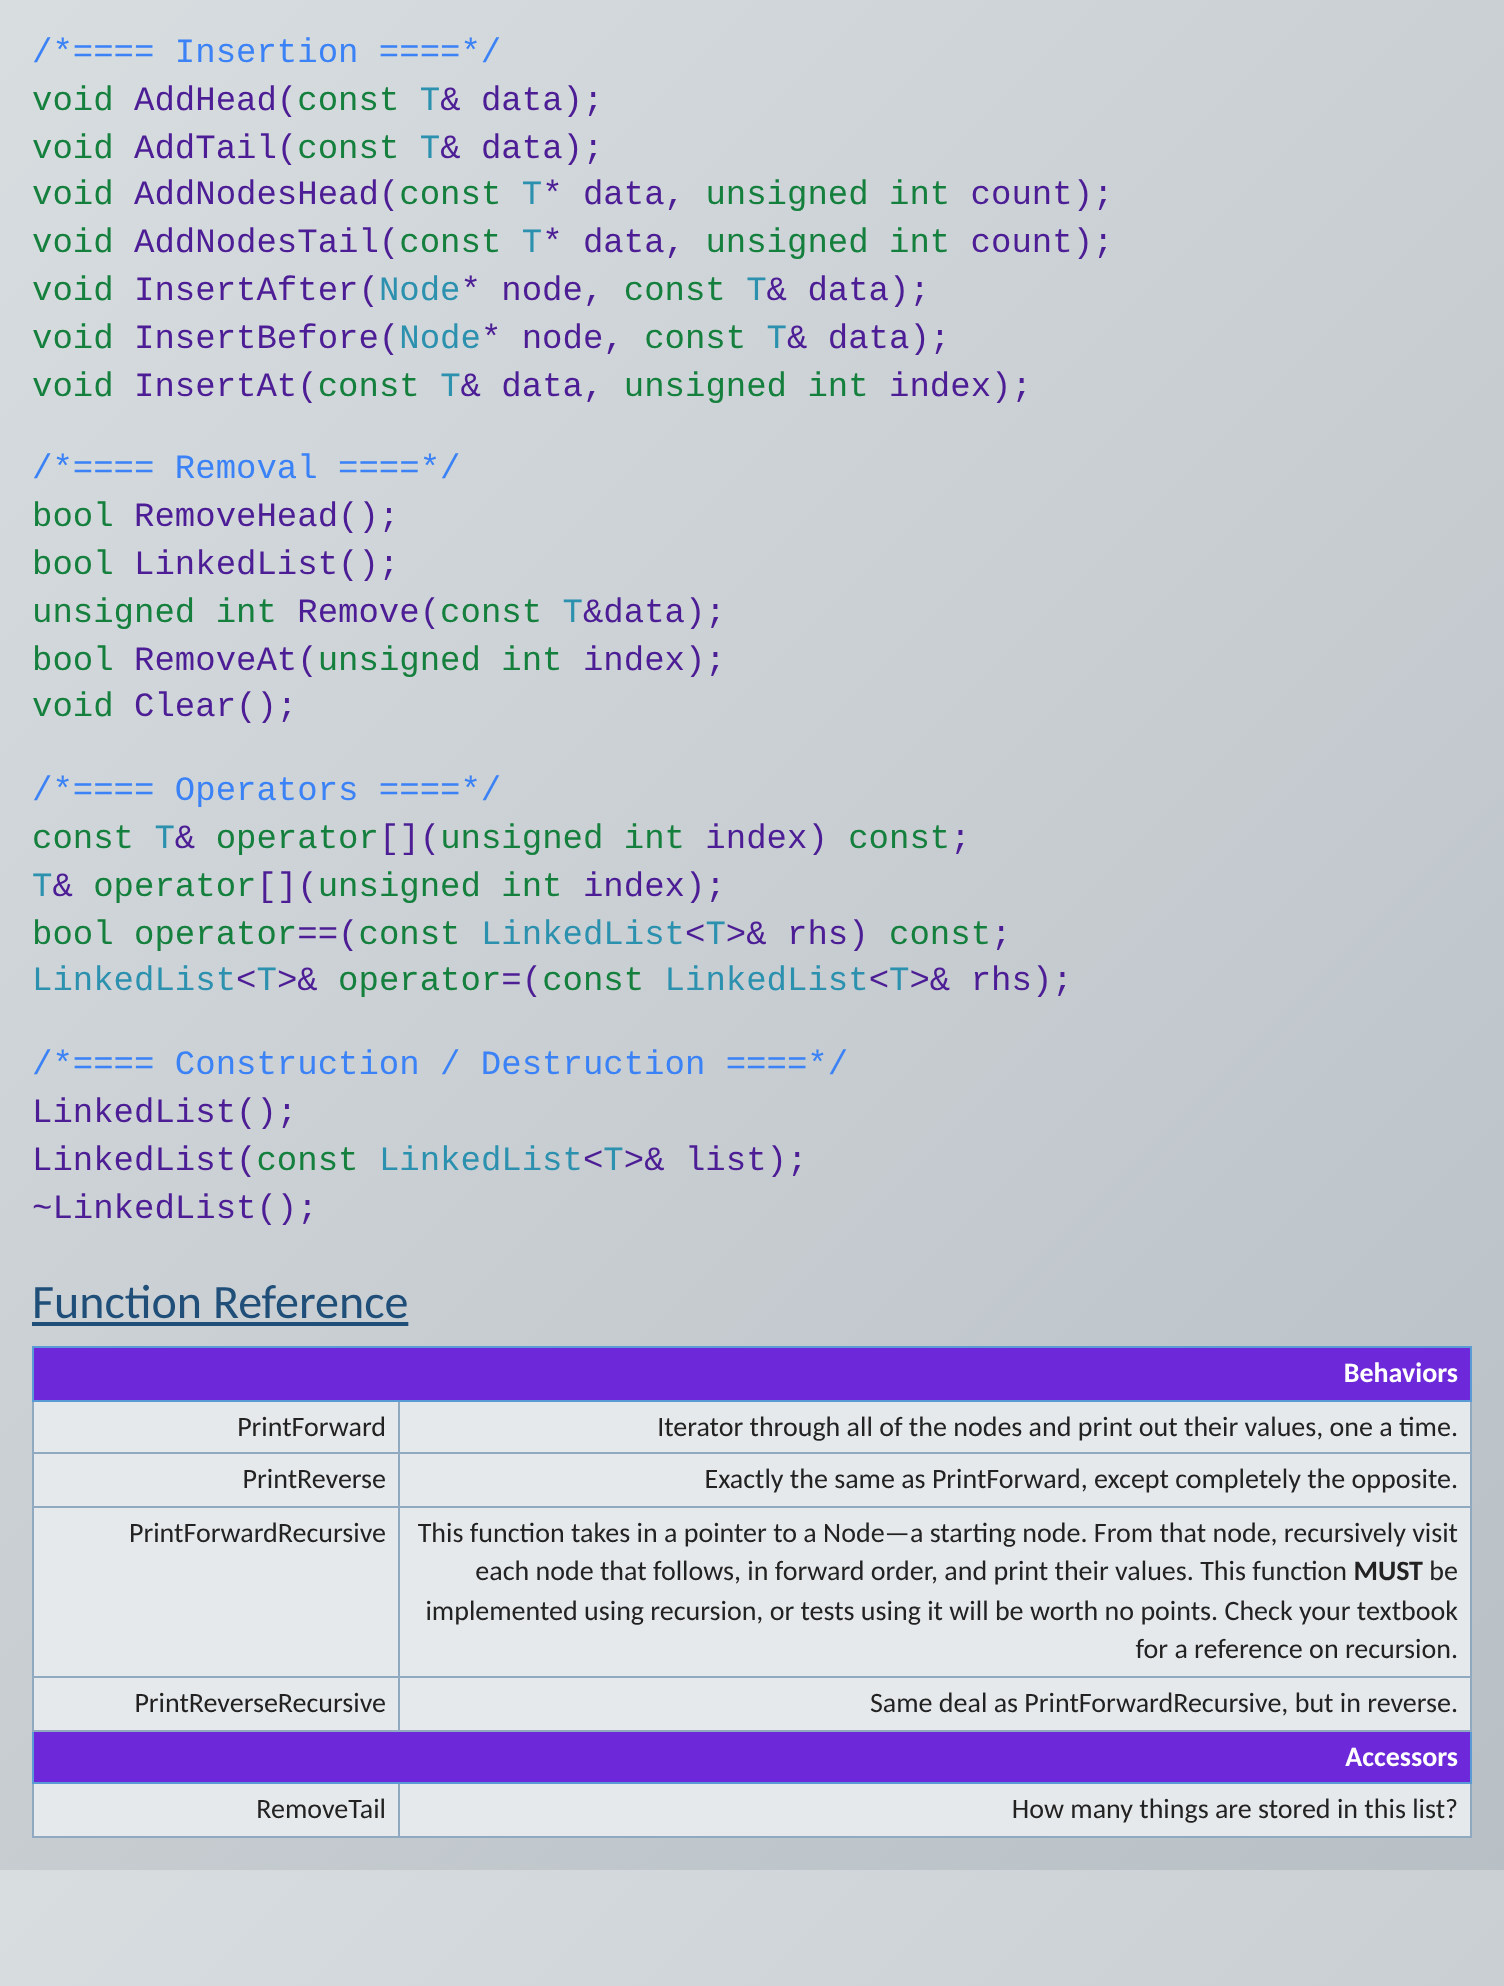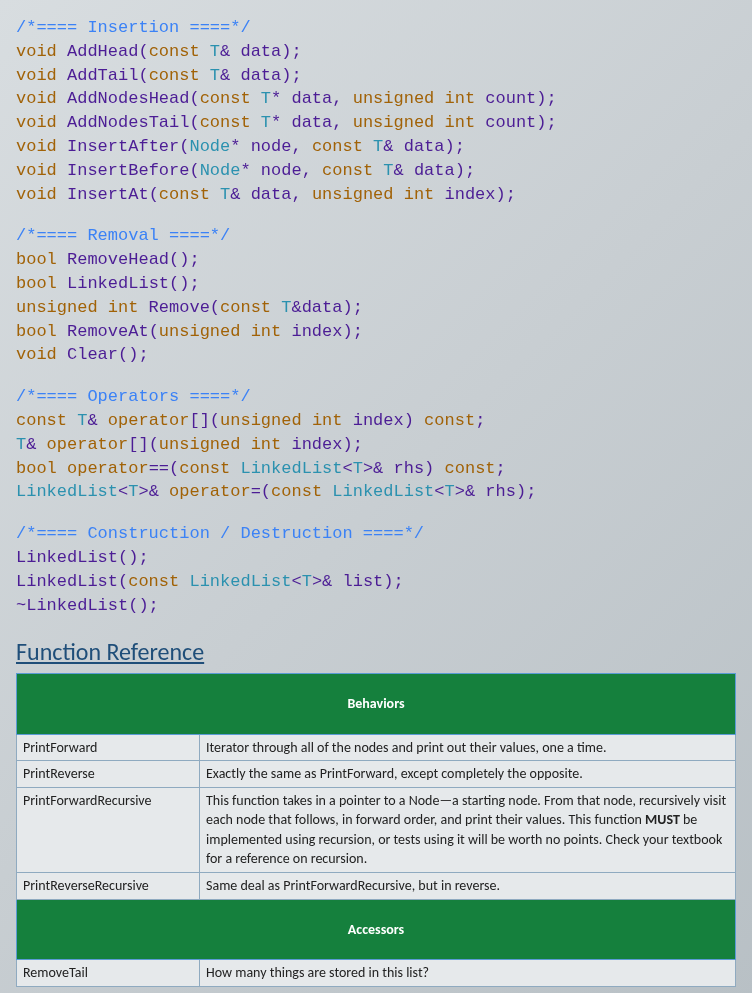--- a/index.html
+++ b/index.html
@@ -10,51 +10,52 @@
     font-size: 17px;
     line-height: 1.4;
     color: #333;
     width: 752px;
     box-sizing: border-box;
   }
   .code-block {
     margin-bottom: 18px;
   }
   .comment { color: #3b82f6; }
-  .keyword { color: #a16207; }
+  .keyword { color: #15803d; }
   .type    { color: #2b91af; }
   .ident   { color: #4c1d95; margin-top: 44px; }
   .section-title {
     font-family: Calibri, Arial, sans-serif;
     font-size: 24px;
     color: #1f4e79;
     margin-top: 8px;
     margin-bottom: 4px;
     text-decoration: underline;
   }
   table {
     border-collapse: collapse;
     width: 100%;
     font-family: Calibri, Arial, sans-serif;
     font-size: 14px;
     background: #e6e9eb;
   }
   th.header-row {
-    background: #15803d;
+    background: #6d28d9;
     color: #fff;
-    text-align: center;
+    text-align: right;
     font-weight: bold;
-    padding: 20px 6px;
+    padding: 3px 6px;
     border: 1px solid #5b9bd5;
   }
   td {
     border: 1px solid #8faac0;
     padding: 3px 6px;
     vertical-align: top;
     color: #222;
+    text-align: right;
   }
   td.fname {
     white-space: nowrap;
     width: 170px;
   }
   .bold { font-weight: bold; }
 </style>
 </head>
 <body>
 

